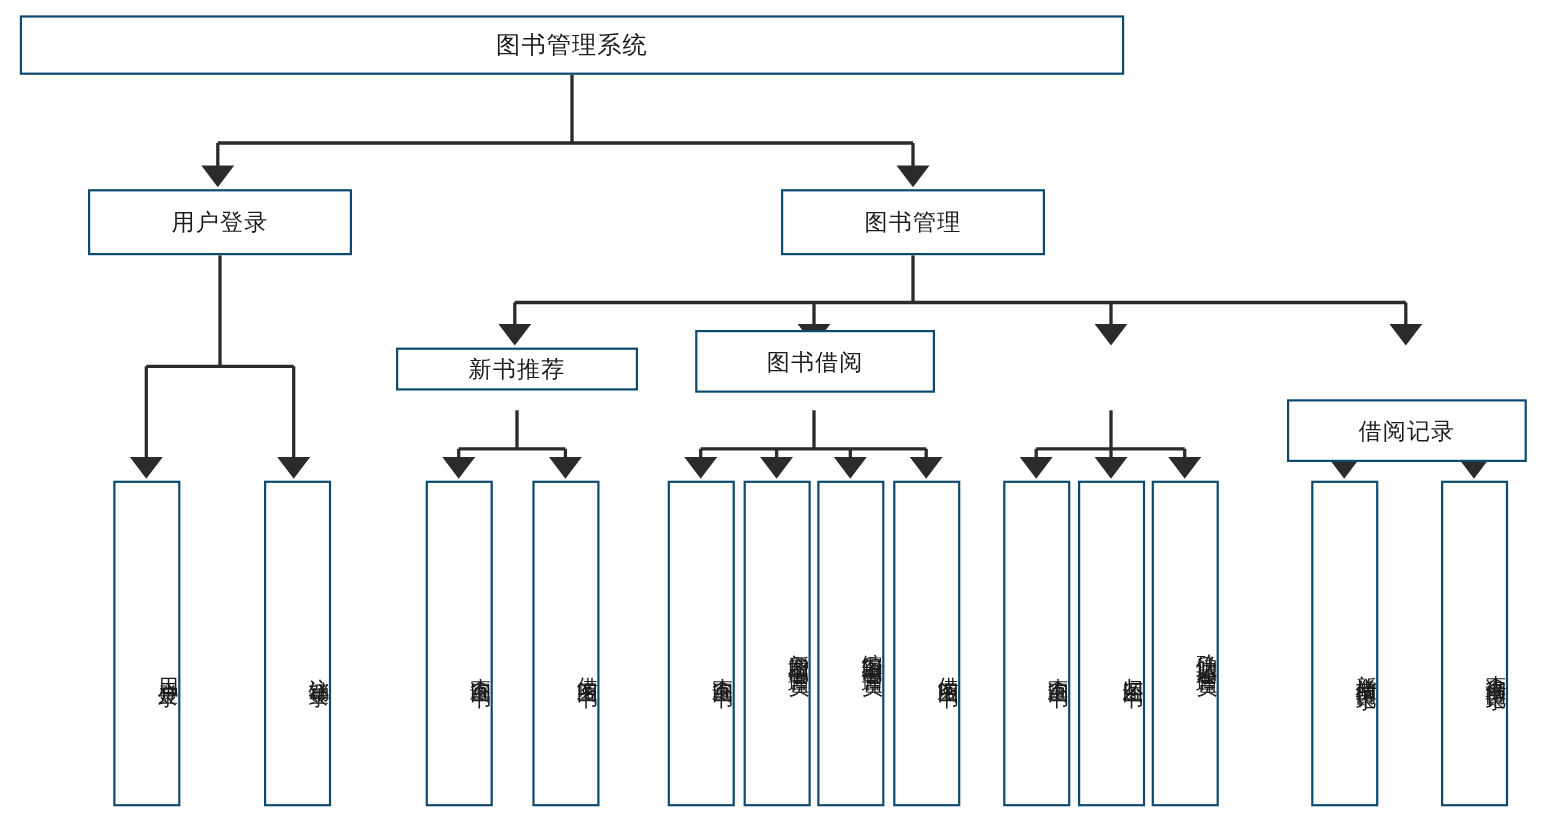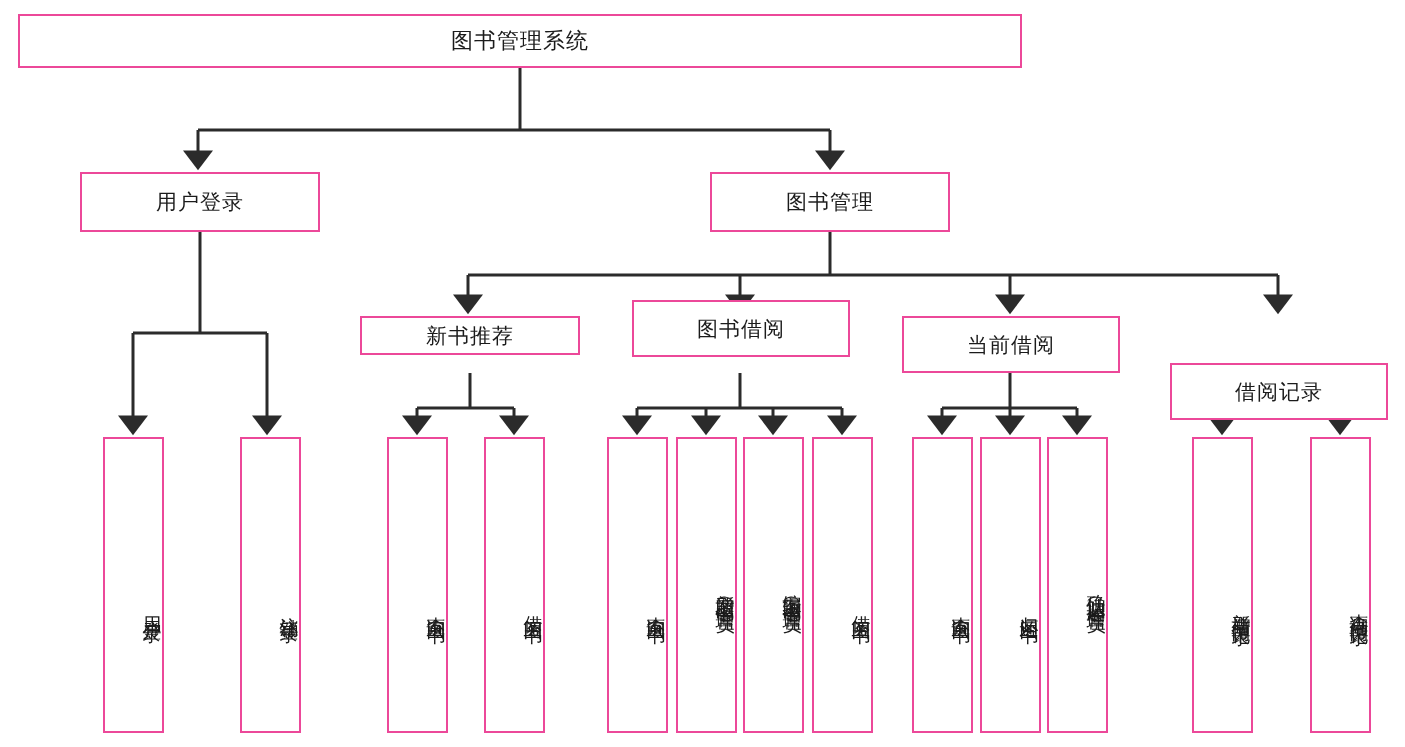--- a/index.html
+++ b/index.html
@@ -6,21 +6,21 @@
   body{
     font-family:"DejaVu Sans","Liberation Sans",sans-serif;
     width:1405px;height:747px;overflow:hidden;
   }
   #stage{position:relative;width:1405px;height:747px;background:#fff;}
   svg#wires{position:absolute;left:0;top:0;width:1405px;height:747px;}
 
   .node{
     position:absolute;
     box-sizing:border-box;
-    border:2px solid #ec4899;
+    border:2px solid #0c4a6e;
     background:#ffffff;
     display:flex;
     align-items:center;
     justify-content:center;
     color:#1b1b1b;
   }
   .node.h{
     font-size:21px;
     letter-spacing:1px;
   }
@@ -107,21 +107,20 @@
     </g>
   </svg>
 
   <div class="node h root" style="left:18px;top:14px;width:1004px;height:54px;">图书管理系统</div>
 
   <div class="node h" style="left:80px;top:172px;width:240px;height:60px;">用户登录</div>
   <div class="node h" style="left:710px;top:172px;width:240px;height:60px;">图书管理</div>
 
   <div class="node h" style="left:360px;top:316px;width:220px;height:39px;">新书推荐</div>
   <div class="node h" style="left:632px;top:300px;width:218px;height:57px;">图书借阅</div>
-  <div class="node h" style="left:902px;top:316px;width:218px;height:57px;">当前借阅</div>
   <div class="node h" style="left:1170px;top:316px;width:218px;height:57px;margin-top:47px;">借阅记录</div>
 
   <div class="node v" style="left:103px;top:437px;width:61px;height:296px;">
     <span class="vtext">用户登录</span>
   </div>
   <div class="node v" style="left:240px;top:437px;width:61px;height:296px;">
     <span class="vtext">注销登录</span>
   </div>
 
   <div class="node v" style="left:387px;top:437px;width:61px;height:296px;">

